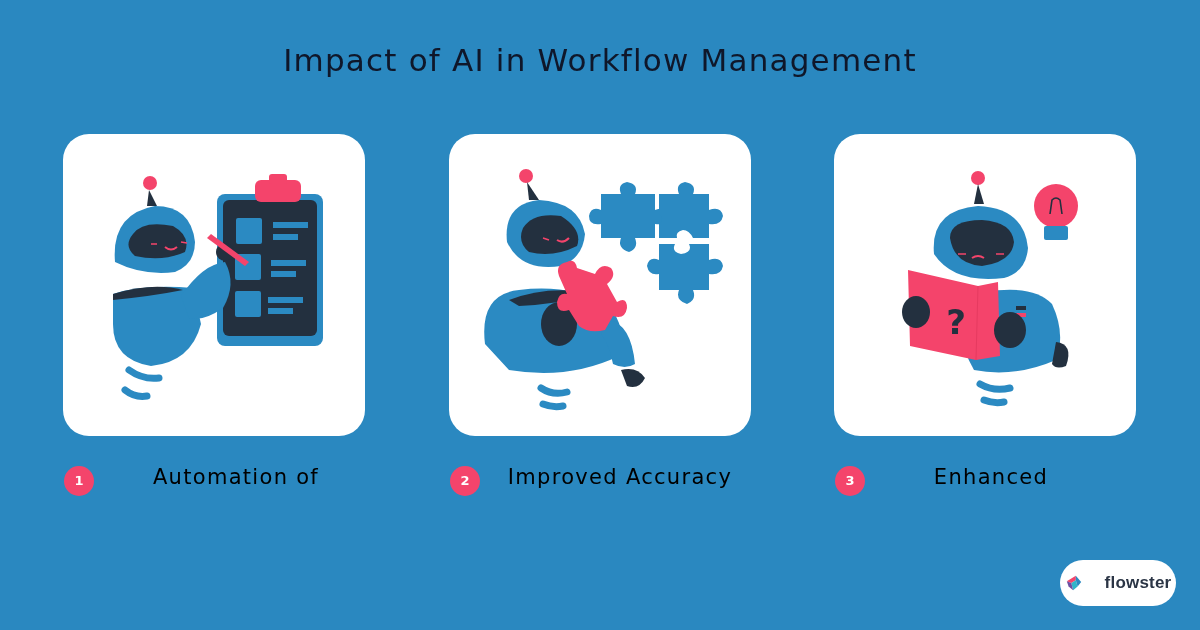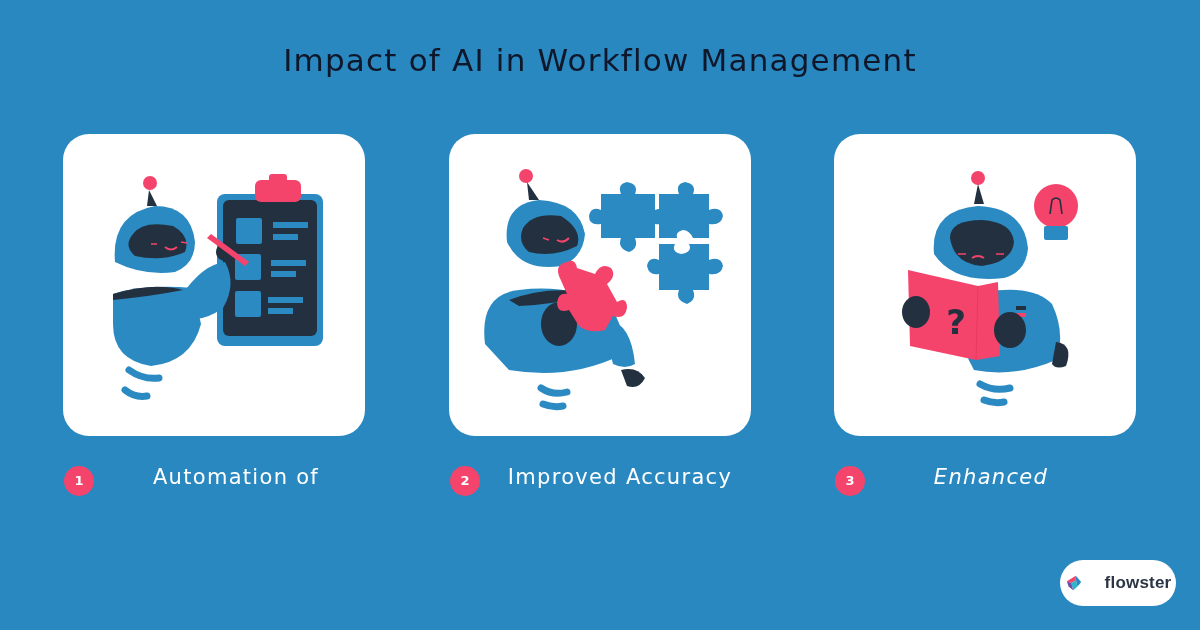--- a/index.html
+++ b/index.html
@@ -53,25 +53,25 @@
       line-height: 30px;
       text-align: center;
     }
     .label {
       position: absolute;
       left: 28px; right: 0; top: 0;
       text-align: center;
       font-size: 21px;
       line-height: 31px;
       letter-spacing: 1.3px;
-      color: #ffffff;
+      color: #000000;
     }
     .f1 .label { left: 30px; right: -14px; }
     .f2 .label { left: 20px; right: -20px; }
-    .f3 .label { left: 22px; right: 10px; font-style: italic; }
+    .f3 .label { left: 22px; right: 10px; }
 
     .logo {
       position: absolute;
       left: 1060px; top: 560px;
       width: 116px; height: 46px;
       background: #ffffff;
       border-radius: 23px;
       display: flex; align-items: center; justify-content: center;
       gap: 22px;
     }

